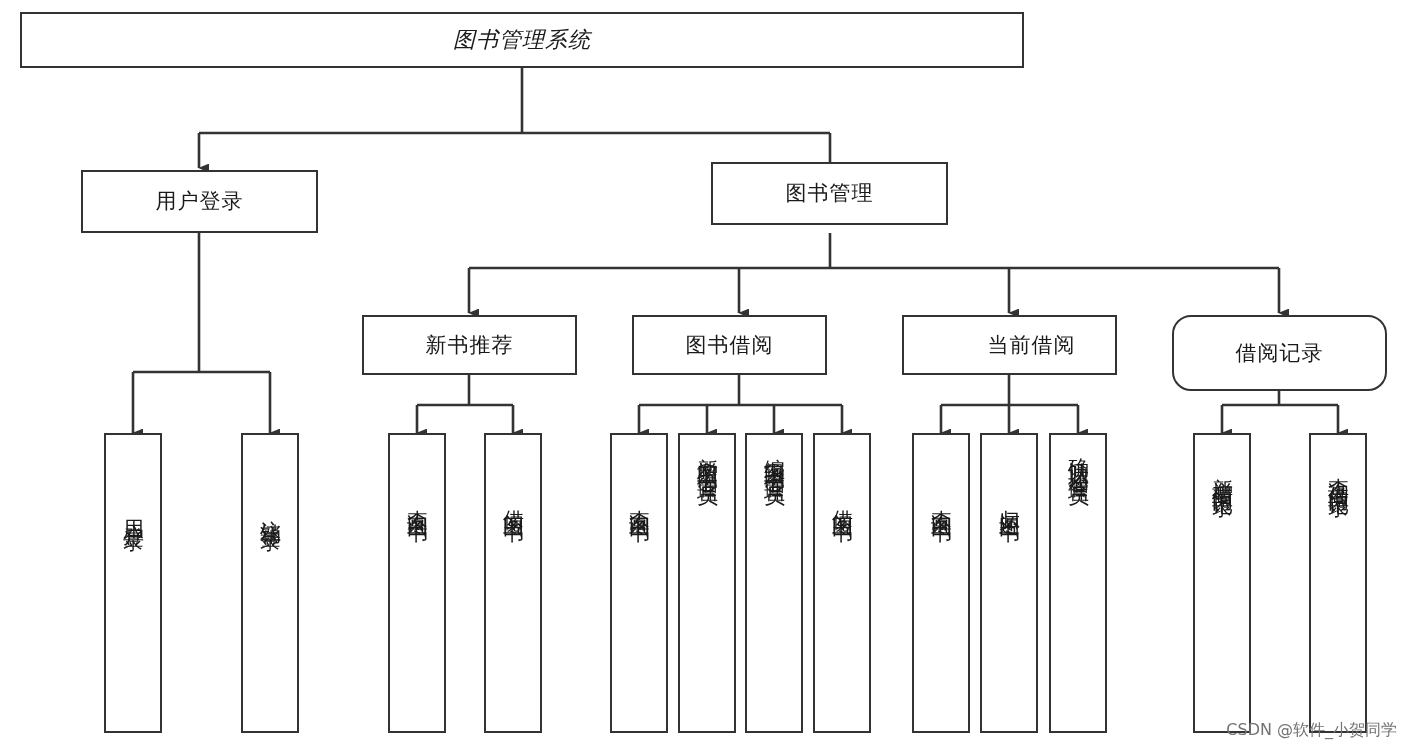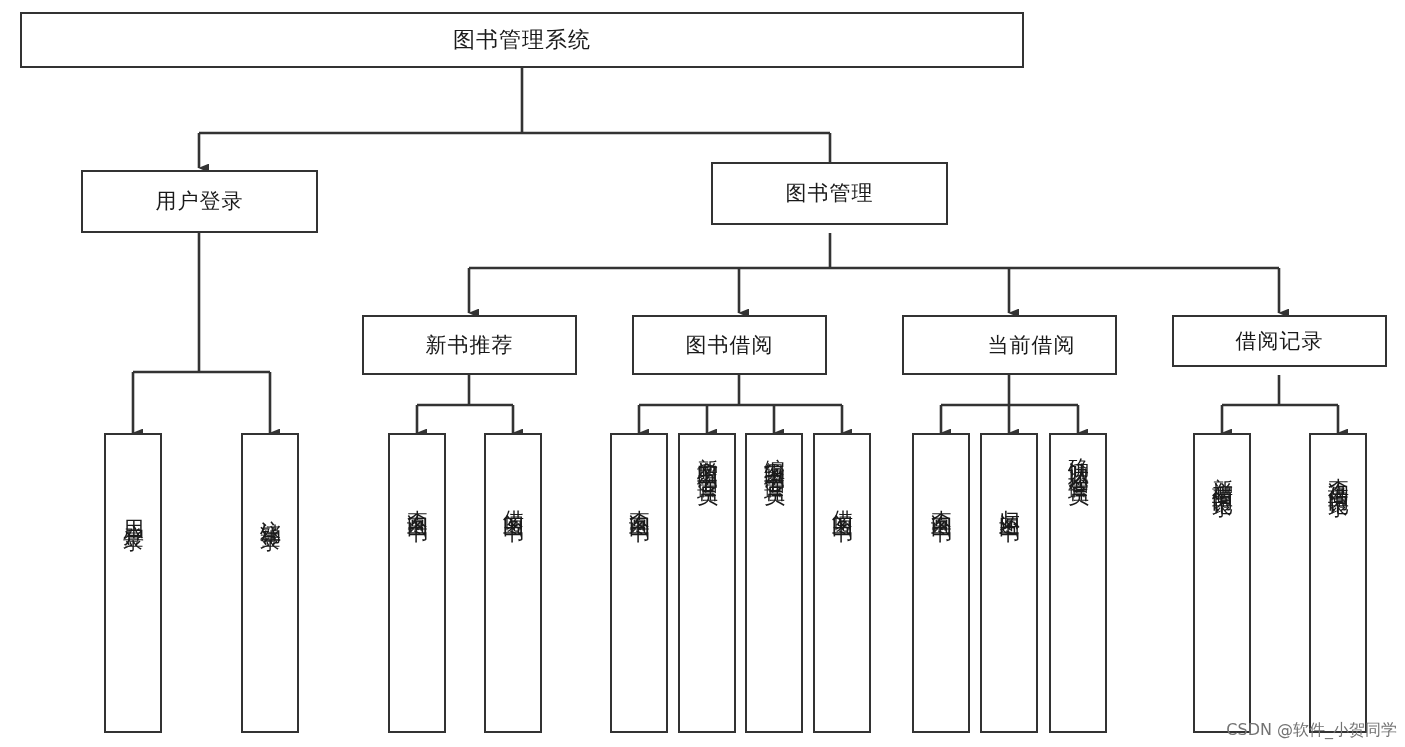--- a/index.html
+++ b/index.html
@@ -129,21 +129,21 @@
       <line x1="1009" y1="405" x2="1009" y2="433" marker-end="url(#arrowhead)"></line>
       <line x1="1078" y1="405" x2="1078" y2="433" marker-end="url(#arrowhead)"></line>
 
       <line x1="1279" y1="375" x2="1279" y2="405"></line>
       <line x1="1222" y1="405" x2="1338" y2="405"></line>
       <line x1="1222" y1="405" x2="1222" y2="433" marker-end="url(#arrowhead)"></line>
       <line x1="1338" y1="405" x2="1338" y2="433" marker-end="url(#arrowhead)"></line>
     </g>
   </svg>
 
-  <div class="node horiz root" style="left:20px; top:12px; width:1004px; height:56px;">
+  <div class="node horiz root" style="left:20px; top:12px; width:1004px; height:56px;font-style:italic;">
     <span class="label">图书管理系统</span>
   </div>
 
   <div class="node horiz" style="left:81px; top:170px; width:237px; height:63px;">
     <span class="label">用户登录</span>
   </div>
 
   <div class="node horiz" style="left:711px; top:162px; width:237px; height:63px;">
     <span class="label">图书管理</span>
   </div>
@@ -153,21 +153,21 @@
   </div>
 
   <div class="node horiz" style="left:632px; top:315px; width:195px; height:60px;">
     <span class="label">图书借阅</span>
   </div>
 
   <div class="node horiz" style="left:902px; top:315px; width:215px; height:60px;padding-left:44px;">
     <span class="label">当前借阅</span>
   </div>
 
-  <div class="node horiz" style="left:1172px; top:315px; width:215px; height:52px;">
+  <div class="node horiz" style="left:1172px; top:315px; width:215px; height:76px;border-radius:19px;">
     <span class="label">借阅记录</span>
   </div>
 
   <div class="node vert pad-lg" style="left:104px; top:433px; width:58px; height:300px;">
     <span class="label">用户登录</span>
   </div>
 
   <div class="node vert pad-lg" style="left:241px; top:433px; width:58px; height:300px;">
     <span class="label">注销登录</span>
   </div>

